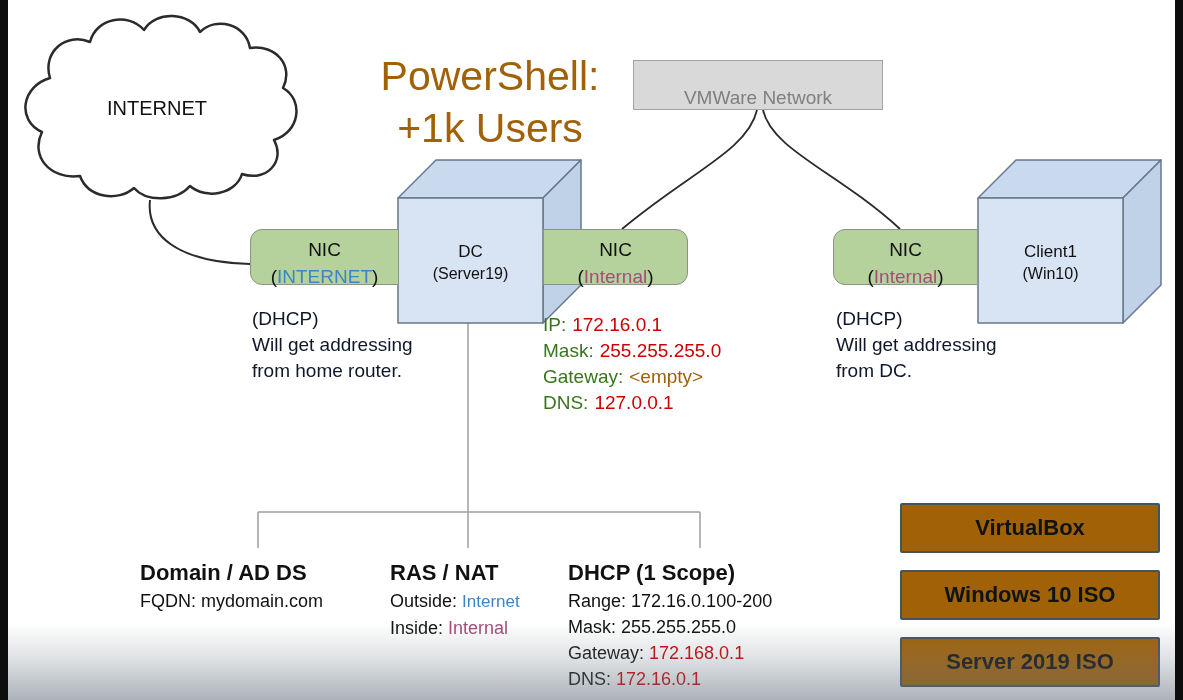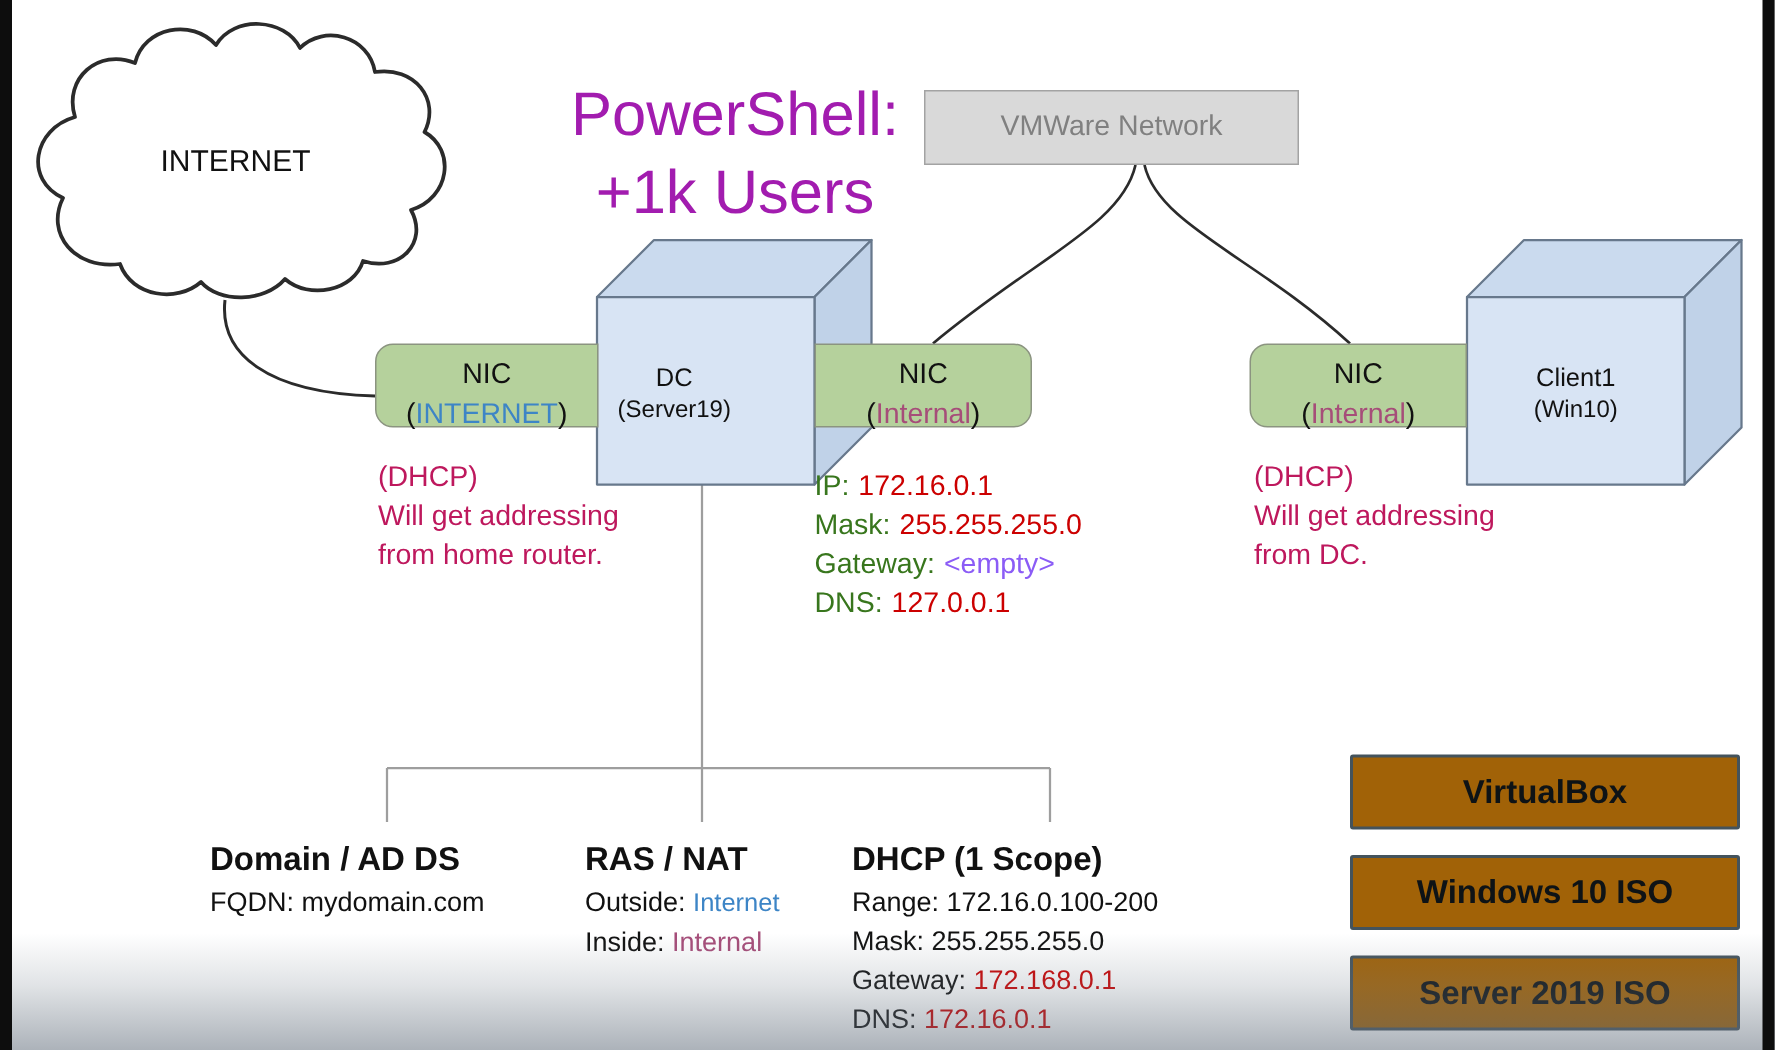--- a/index.html
+++ b/index.html
@@ -12,42 +12,42 @@
 
   
   .edge { position:absolute; top:0; bottom:0; width:8px; background:#0d0d0d; z-index:60; }
   .edge.left { left:0; } .edge.right { right:0; }
   .bottom-fade { position:absolute; left:0; right:0; bottom:0; height:78px; z-index:50;
     pointer-events:none;
     background:linear-gradient(180deg, rgba(116,128,140,0) 0%, rgba(116,128,140,0.22) 45%, rgba(96,108,122,0.52) 100%); }
 
   .cloud-label { width:130px; text-align:center; font-size:20px; color:#111; }
 
-  .headline { width:270px; text-align:center; color:#a21caf; font-size:41px; line-height:52px; font-weight:400; }
+  .headline { width:270px; text-align:center; color:#a16207; font-size:41px; line-height:52px; font-weight:400; }
 
   .vmware-box { width:250px; height:50px; background:#d9d9d9; border:1px solid #a3a3a3;
     display:flex; align-items:center; justify-content:center; color:#808080; font-size:19px; }
 
   .cube-label { width:145px; text-align:center; color:#111; }
   .cube-label .l1 { font-size:17px; line-height:23px; }
   .cube-label .l2 { font-size:16px; line-height:22px; }
 
   .nic { height:56px; background:#b5d19c; border:1.5px solid #8b9480; text-align:center;
          color:#111; font-size:19px; line-height:27px; padding-top:6px; }
   .nic.round-left  { border-radius:12px 0 0 12px; }
   .nic.round-right { border-radius:0 12px 12px 0; }
   .v-blue   { color:#3d85c6; }
   .v-plum   { color:#a64d79; }
 
-  .note-green { color:#be185d; font-size:19px; line-height:26px; white-space:nowrap; }
+  .note-green { color:#0f172a; font-size:19px; line-height:26px; white-space:nowrap; }
 
   .cfg { font-size:19px; line-height:26px; white-space:nowrap; }
   .cfg .lbl { color:#38761d; font-weight:400; margin-right:6px; }
   .cfg .v-red { color:#cc0000; }
-  .cfg .v-green { color:#8b5cf6; }
+  .cfg .v-green { color:#a16207; }
 
   .svc { white-space:nowrap; }
   .svc .svc-title { font-size:22px; font-weight:700; color:#111; line-height:30px; }
   .svc .svc-line  { font-size:18px; color:#111; line-height:26px; }
   .svc .svc-line .lbl { margin-right:5px; }
   .svc .svc-line .vr { color:#cc0000; }
   .svc .svc-line .vb { color:#3d85c6; font-size:17px; }
   .svc .svc-line .vp { color:#a64d79; }
 
   .legend-box { left:900px; width:260px; height:50px; background:#a16207; border:2px solid #44535c;
@@ -91,40 +91,40 @@
     </g>
   </svg>
 
   <div class="abs cloud-label" style="left:92px; top:97px;">INTERNET</div>
 
   <div class="abs headline" style="left:355px; top:50px;">
     <div>PowerShell:</div>
     <div>+1k Users</div>
   </div>
 
-  <div class="abs vmware-box" style="left:616px; top:60px;">
+  <div class="abs vmware-box" style="left:633px; top:60px;align-items:flex-end;">
     <span>VMWare Network</span>
   </div>
 
   <div class="abs nic round-left" style="left:250px; top:229px; width:149px;">
     <div>NIC</div>
     <div><span>(</span><span class="v-blue">INTERNET</span><span>)</span></div>
   </div>
 
   <div class="abs nic round-right" style="left:543px; top:229px; width:145px;">
     <div>NIC</div>
     <div><span>(</span><span class="v-plum">Internal</span><span>)</span></div>
   </div>
 
   <div class="abs nic round-left" style="left:833px; top:229px; width:145px;">
     <div>NIC</div>
     <div><span>(</span><span class="v-plum">Internal</span><span>)</span></div>
   </div>
 
-  <div class="abs cube-label" style="left:377px; top:240px;">
+  <div class="abs cube-label" style="left:398px; top:240px;">
     <div class="l1">DC</div>
     <div class="l2">(Server19)</div>
   </div>
 
   <div class="abs cube-label" style="left:978px; top:240px;">
     <div class="l1">Client1</div>
     <div class="l2">(Win10)</div>
   </div>
 
   <div class="abs note-green" style="left:252px; top:306px;">

